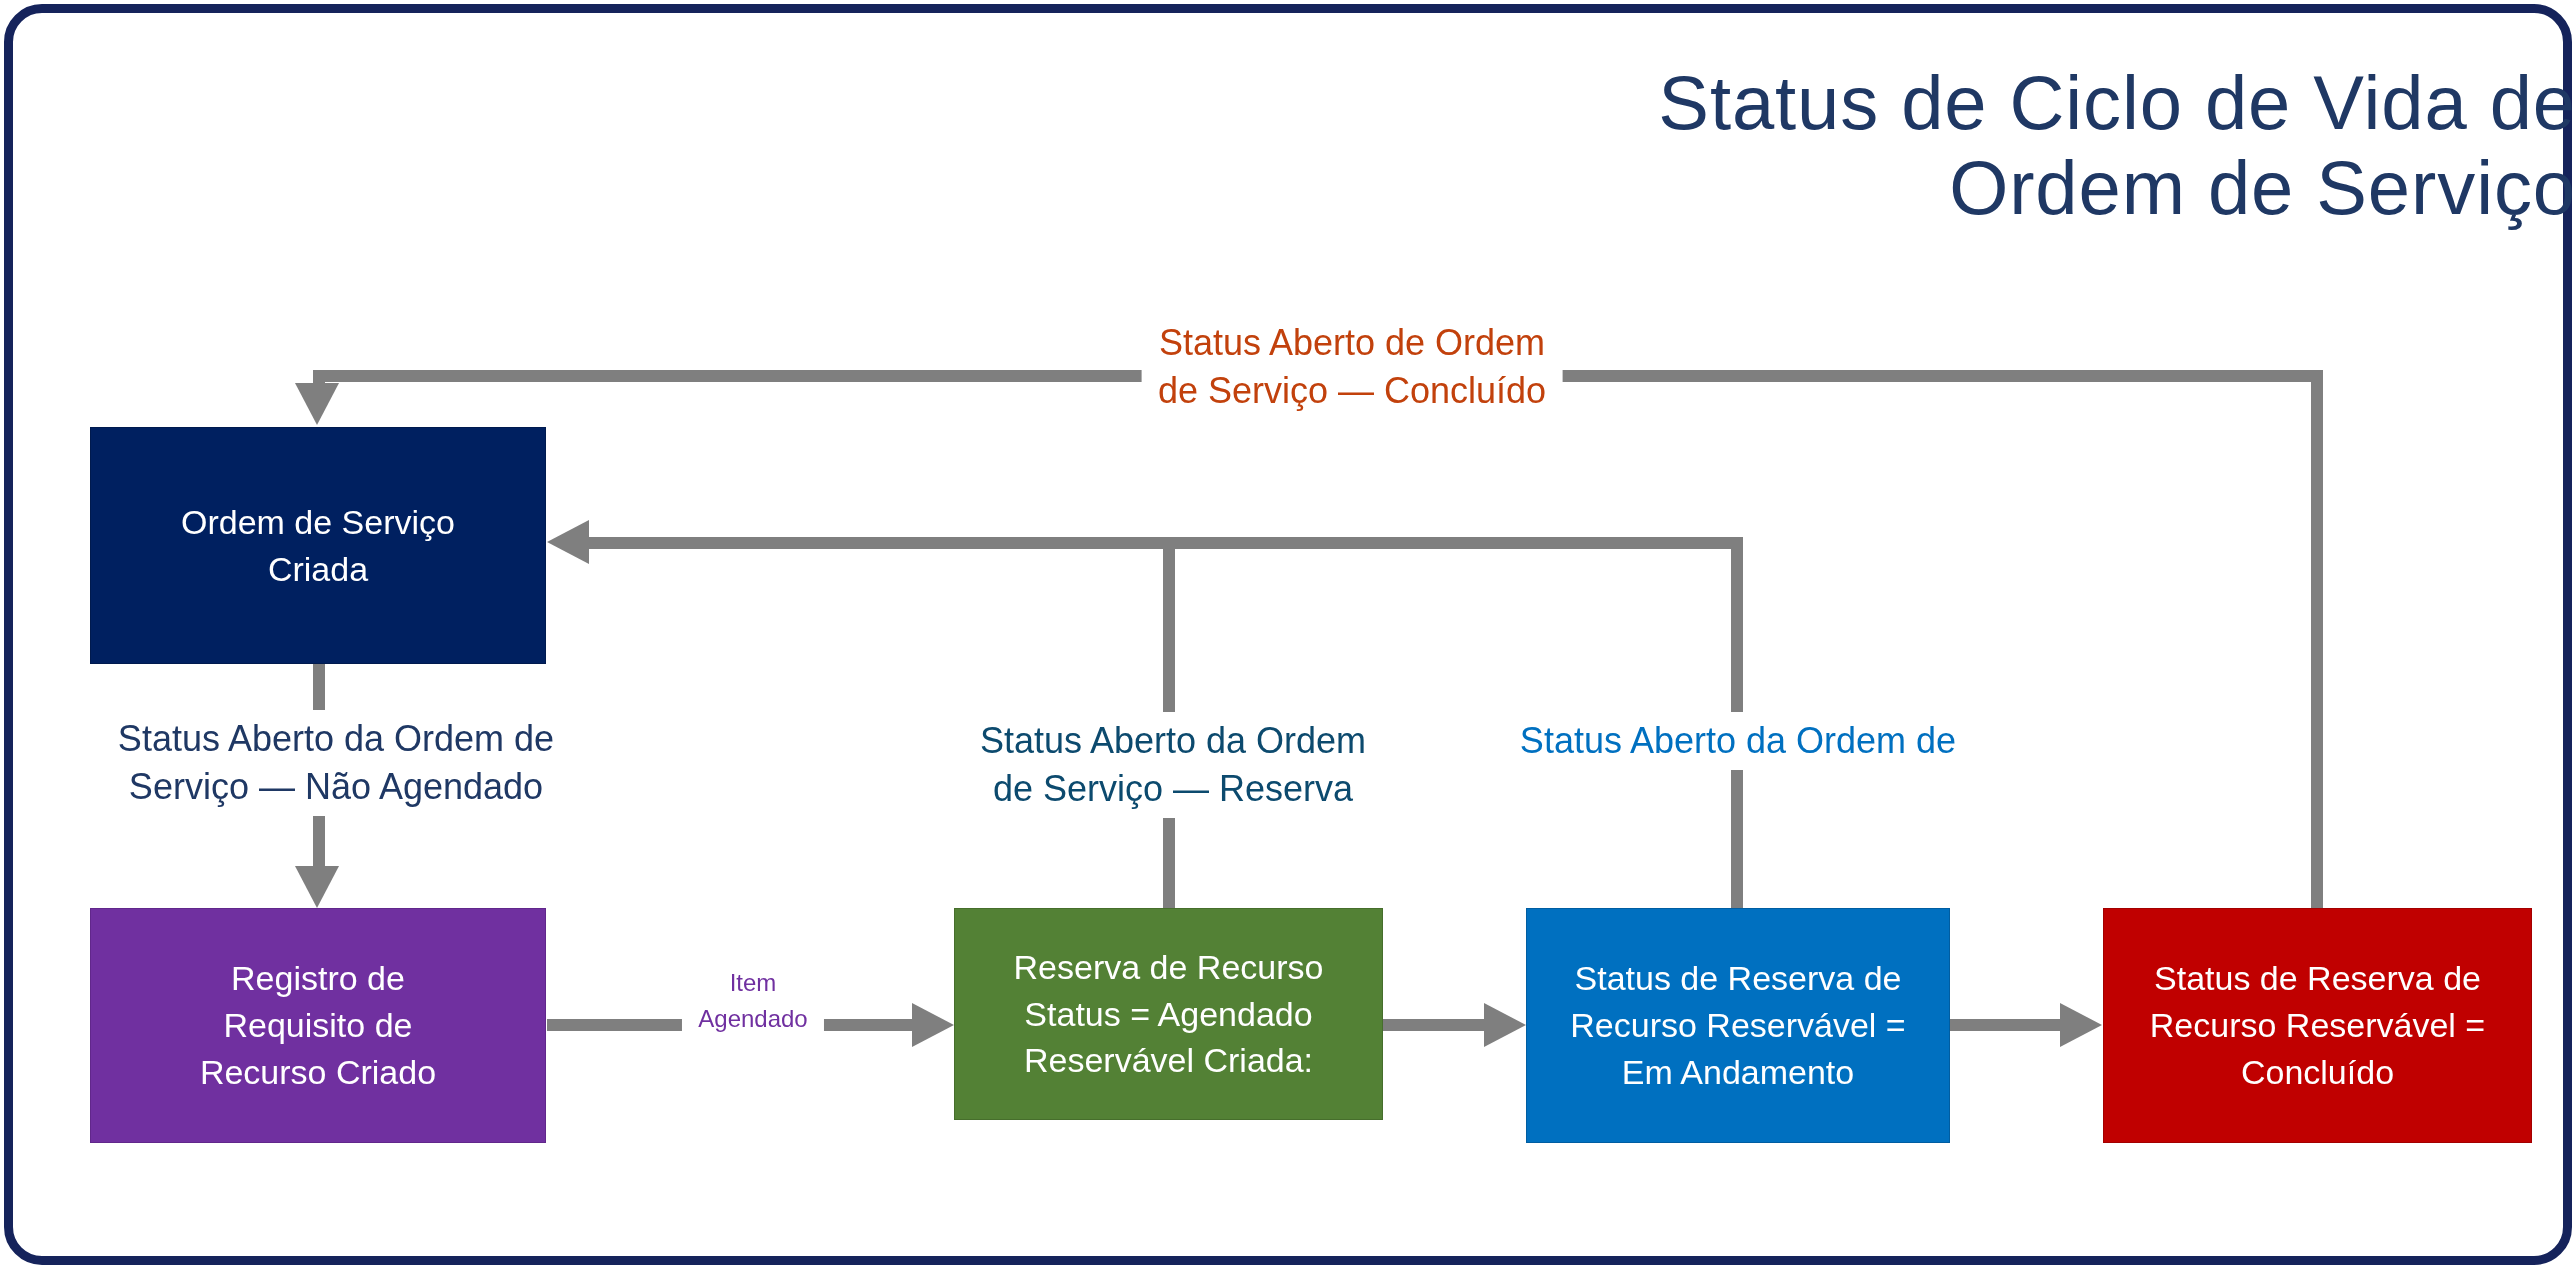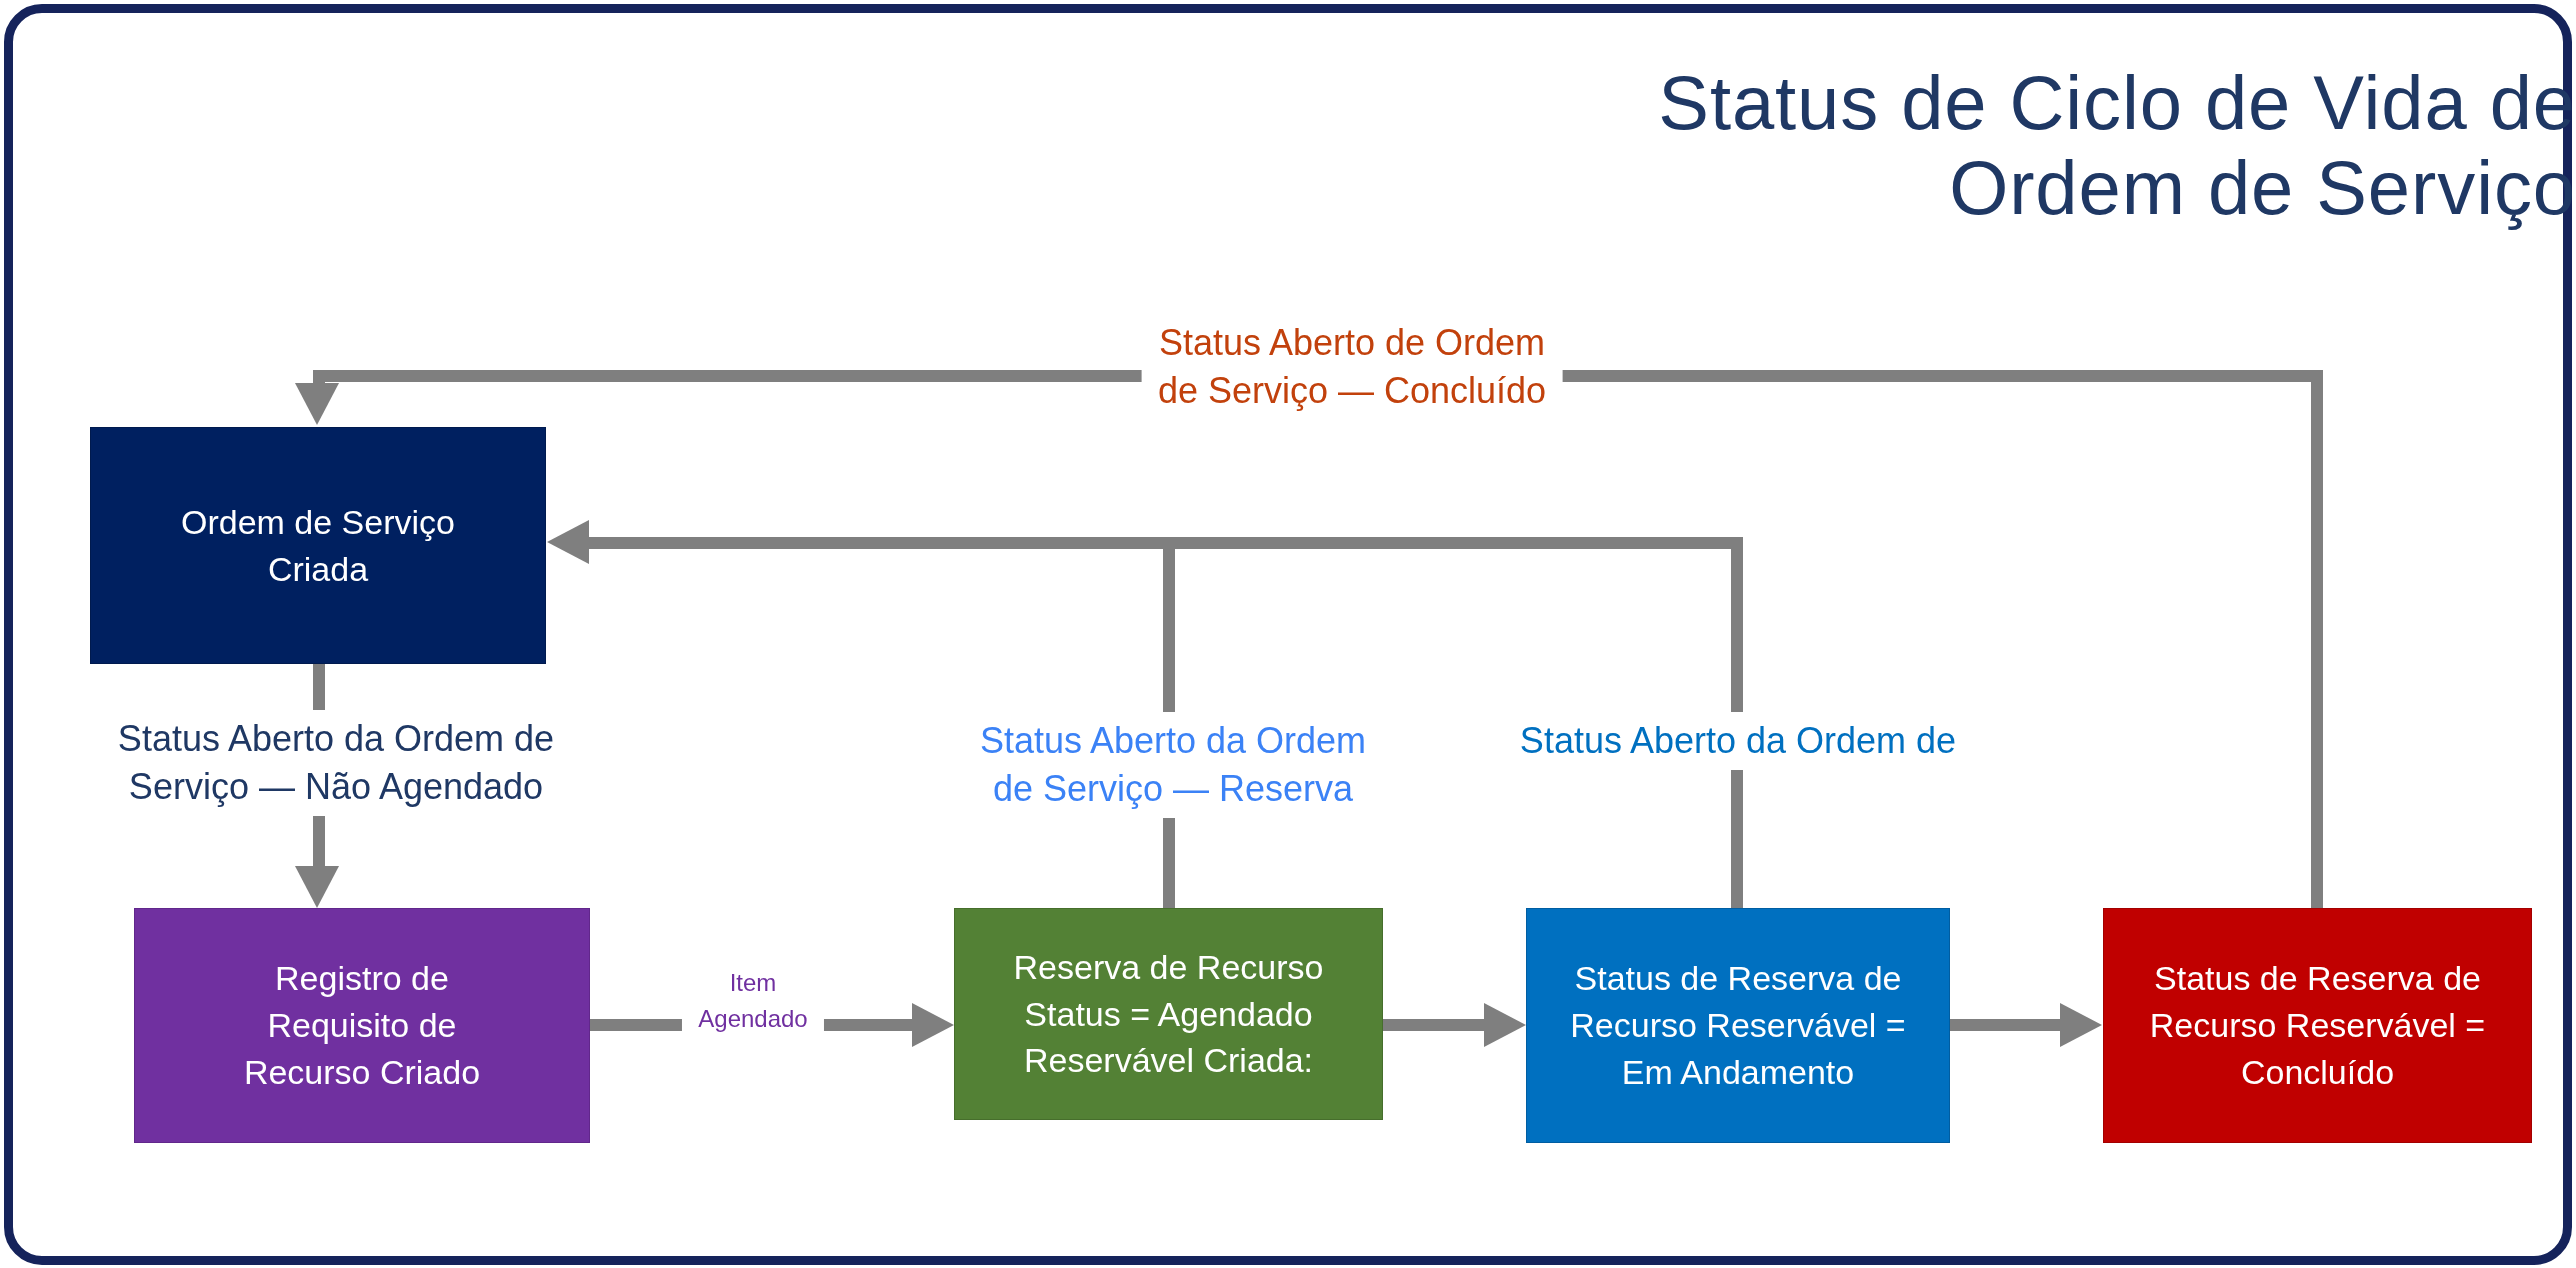--- a/index.html
+++ b/index.html
@@ -51,21 +51,21 @@
     text-align:center;
     font-size:36px;line-height:1.32;
     padding:5.4px 16.3px;
     white-space:nowrap;
     z-index:4;
   }
   .node{z-index:5;}
   .arrow{z-index:6;}
   
   .n-navy{border:1.8px solid #001a4e;}
-  .n-purple{border:1.8px solid #61278b;margin-left:44px;}
+  .n-purple{border:1.8px solid #61278b;}
   .n-green{border:1.8px solid #466e2c;}
   .n-blue{border:1.8px solid #005da1;}
   .n-red{border:1.8px solid #a30000;}
 </style>
 </head>
 <body>
 
 <div id="canvas">
 
   <div class="frame"></div>
@@ -100,21 +100,21 @@
   <div class="edge-label" style="left: 1352px; top: 314px; color: #c2410c;">
     <div>Status Aberto de Ordem</div>
     <div>de Serviço — Concluído</div>
   </div>
 
   <div class="edge-label" style="left: 336px; top: 710px; color: rgb(31, 56, 100);">
     <div>Status Aberto da Ordem de</div>
     <div>Serviço — Não Agendado</div>
   </div>
 
-  <div class="edge-label" style="left: 1173px; top: 712px; color: #3b82f6;">
+  <div class="edge-label" style="left: 1173px; top: 712px; color: #0c4a6e;">
     <div>Status Aberto da Ordem</div>
     <div>de Serviço — Reserva</div>
   </div>
 
   <div class="edge-label" style="left: 1738px; top: 712px; color: rgb(0, 112, 192);">
     <div>Status Aberto da Ordem de</div>
   </div>
 
   <div class="edge-label" style="left: 753px; top: 960px; font-size: 24px; line-height: 1.5; color: rgb(112, 48, 160);">
     <div>Item</div>

